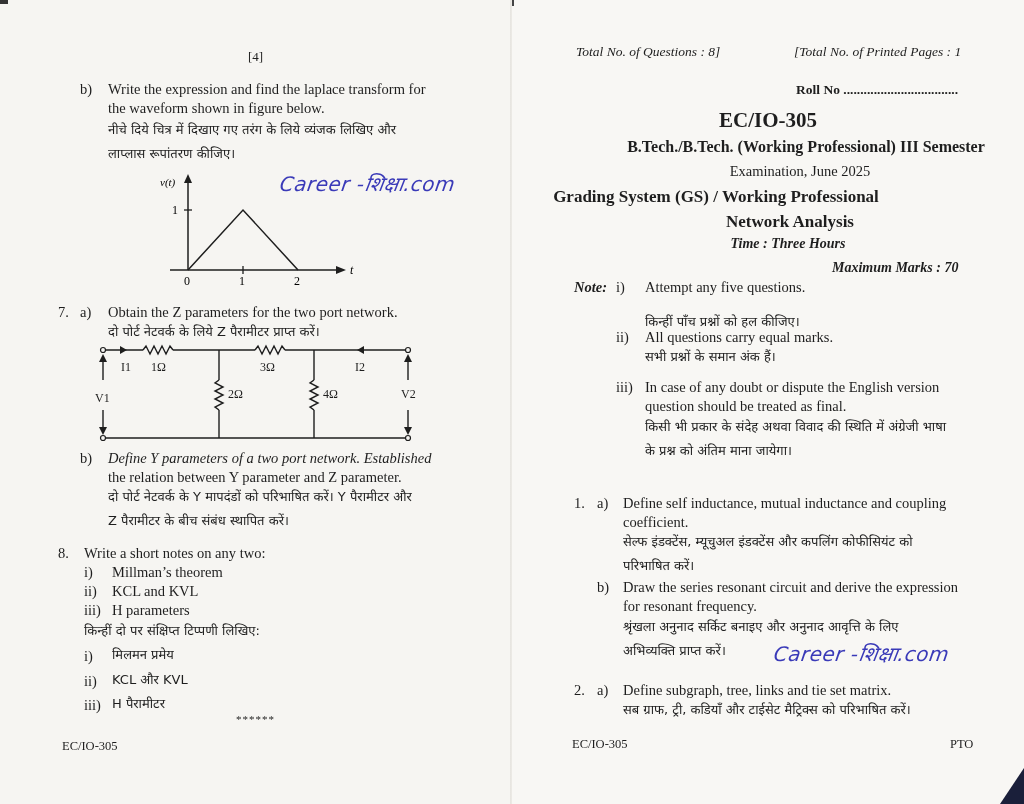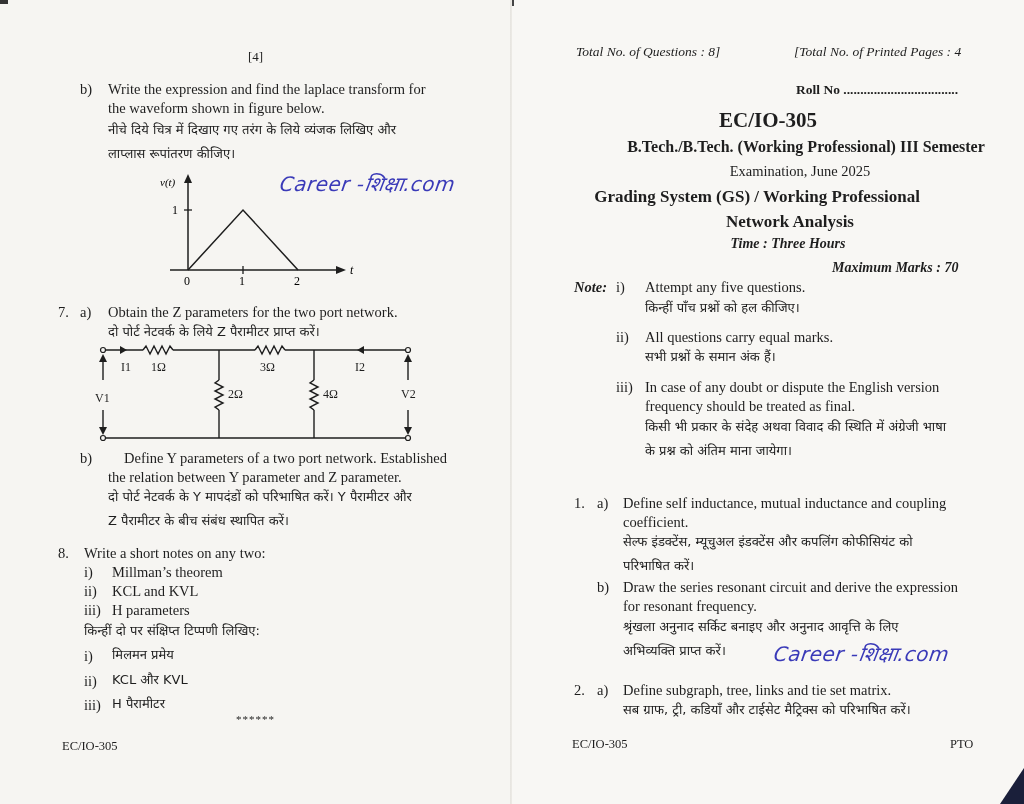--- a/index.html
+++ b/index.html
@@ -107,21 +107,21 @@
       <text x="165" y="31">3Ω</text>
       <text x="133" y="58">2Ω</text>
       <text x="228" y="58">4Ω</text>
       <text x="260" y="31">I2</text>
       <text x="0" y="62">V1</text>
       <text x="306" y="58">V2</text>
     </g>
   </svg>
 
   <div class="abs txt" style="left:80px;top:449px;">b)</div>
-  <div class="abs txt" style="left:124px;top:449px;">Define Y parameters of a two port network. Established</div>
+  <div class="abs txt" style="left:108px;top:449px;font-style:italic;">Define Y parameters of a two port network. Established</div>
   <div class="abs txt" style="left:108px;top:468px;">the relation between Y parameter and Z parameter.</div>
   <div class="abs hin" style="left:108px;top:510px;">Z पैरामीटर के बीच संबंध स्थापित करें।</div>
   <div class="abs hin" style="left:108px;top:486px;">दो पोर्ट नेटवर्क के Y मापदंडों को परिभाषित करें। Y पैरामीटर और</div>
 
   <div class="abs txt" style="left:58px;top:544px;">8.</div>
   <div class="abs txt" style="left:84px;top:544px;">Write a short notes  on any two:</div>
 
   <div class="abs txt" style="left:84px;top:563px;">i)</div>
   <div class="abs txt" style="left:112px;top:563px;">Millman’s theorem</div>
   <div class="abs txt" style="left:84px;top:582px;">ii)</div>
@@ -139,44 +139,44 @@
 
   <div class="abs txt" style="left:236px;top:710px;font-size:11px;letter-spacing:1px;">******</div>
 
   <div class="abs txt" style="left:62px;top:737px;font-size:12.5px;">EC/IO-305</div>
 </div>
 
 <div class="fold"></div>
 
 <div class="page right">
   <div class="abs txt ital" style="left:64px;top:42px;font-size:13.5px;">Total No. of Questions : 8]</div>
-  <div class="abs txt ital" style="left:282px;top:42px;font-size:13.5px;">[Total No. of Printed Pages : 4</div>
+  <div class="abs txt ital" style="left:282px;top:42px;font-size:13.5px;">[Total No. of Printed Pages : 1</div>
 
   <div class="abs txt bold" style="left:284px;top:80px;font-size:13.5px;">Roll No ..................................</div>
 
   <div class="abs center bold" style="left:0;width:512px;top:108px;font-size:21px;">EC/IO-305</div>
   <div class="abs center bold" style="left:0;width:532px;top:138px;font-size:16px;margin-left:28px;">B.Tech./B.Tech. (Working Professional) III Semester</div>
   <div class="abs center" style="left:0;width:512px;top:163px;font-size:14.5px;padding-left:32px;">Examination, June 2025</div>
-  <div class="abs center bold" style="left:0;width:408px;top:187px;font-size:17px;text-align:right;">Grading System (GS) / Working Professional</div>
+  <div class="abs center bold" style="left:0;width:408px;top:187px;font-size:17px;">Grading System (GS) / Working Professional</div>
   <div class="abs center bold" style="left:0;width:556px;top:212px;font-size:17px;">Network Analysis</div>
   <div class="abs center bold ital" style="left:0;width:552px;top:236px;font-size:14px;">Time : Three Hours</div>
   <div class="abs txt bold ital" style="left:320px;top:258px;font-size:14px;">Maximum Marks : 70</div>
 
   <div class="abs txt bold ital" style="left:62px;top:278px;">Note:</div>
   <div class="abs txt" style="left:104px;top:278px;">i)</div>
   <div class="abs txt" style="left:133px;top:278px;">Attempt any five questions.</div>
-  <div class="abs hin" style="left:133px;top:297px;">किन्हीं पाँच प्रश्नों को हल कीजिए।</div>
+  <div class="abs hin" style="left:133px;top:311px;">किन्हीं पाँच प्रश्नों को हल कीजिए।</div>
 
   <div class="abs txt" style="left:104px;top:328px;">ii)</div>
   <div class="abs txt" style="left:133px;top:328px;">All questions carry equal marks.</div>
   <div class="abs hin" style="left:133px;top:346px;">सभी प्रश्नों के समान अंक हैं।</div>
 
   <div class="abs txt" style="left:104px;top:378px;">iii)</div>
   <div class="abs txt" style="left:133px;top:378px;">In case of any doubt or dispute the English version</div>
-  <div class="abs txt" style="left:133px;top:397px;">frequency should be treated as final.</div>
+  <div class="abs txt" style="left:133px;top:397px;">question should be treated as final.</div>
   <div class="abs hin" style="left:133px;top:416px;">किसी भी प्रकार के संदेह अथवा विवाद की स्थिति में अंग्रेजी भाषा</div>
   <div class="abs hin" style="left:133px;top:440px;">के प्रश्न को अंतिम माना जायेगा।</div>
 
   <div class="abs txt" style="left:62px;top:494px;">1.</div>
   <div class="abs txt" style="left:85px;top:494px;">a)</div>
   <div class="abs txt" style="left:111px;top:494px;">Define self inductance, mutual inductance and coupling</div>
   <div class="abs txt" style="left:111px;top:513px;">coefficient.</div>
   <div class="abs hin" style="left:111px;top:531px;">सेल्फ इंडक्टेंस, म्यूचुअल इंडक्टेंस और कपलिंग कोफीसियंट को</div>
   <div class="abs hin" style="left:111px;top:555px;">परिभाषित करें।</div>
 

